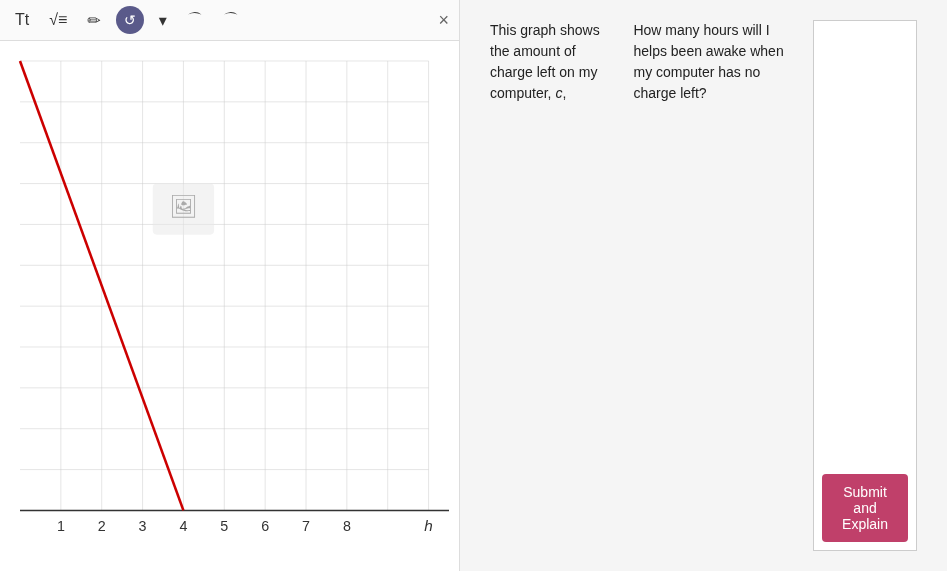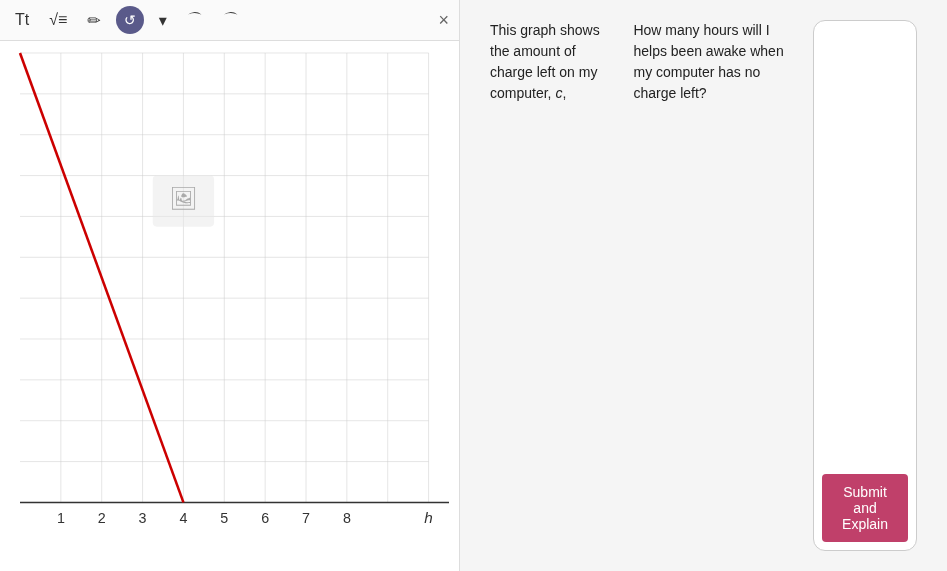--- a/index.html
+++ b/index.html
@@ -13,20 +13,21 @@
     }
 
     
     .left-panel {
       width: 460px;
       height: 571px;
       background: #fff;
       display: flex;
       flex-direction: column;
       border-right: 1px solid #ddd;
+      gap: 8px;
     }
 
     .toolbar {
       display: flex;
       align-items: center;
       padding: 6px 10px;
       gap: 10px;
       border-bottom: 1px solid #ddd;
       background: #fafafa;
     }
@@ -99,21 +100,21 @@
     }
 
     .question-text .math {
       font-style: italic;
     }
 
     .answer-box {
       border: 1px solid #ccc;
       background: #fff;
       min-height: 80px;
-      border-radius: 12px;
+      border-radius: 0;
       padding: 8px;
       position: relative;
       display: flex;
       flex-direction: column;
     }
 
     .submit-btn {
       align-self: flex-end;
       margin-top: auto;
       background: #c0406a;

